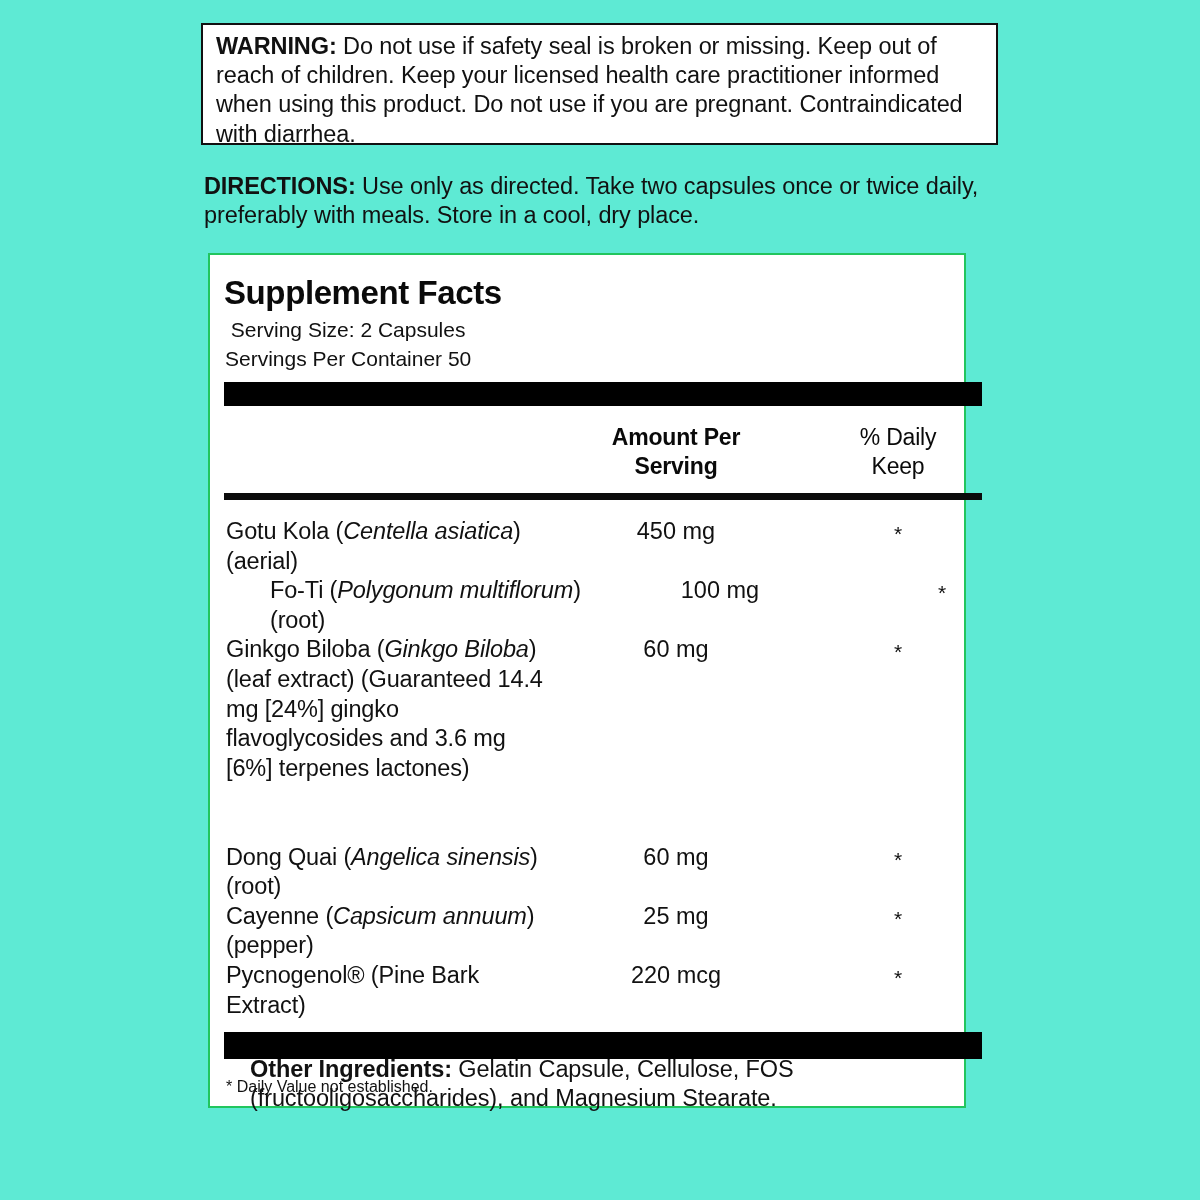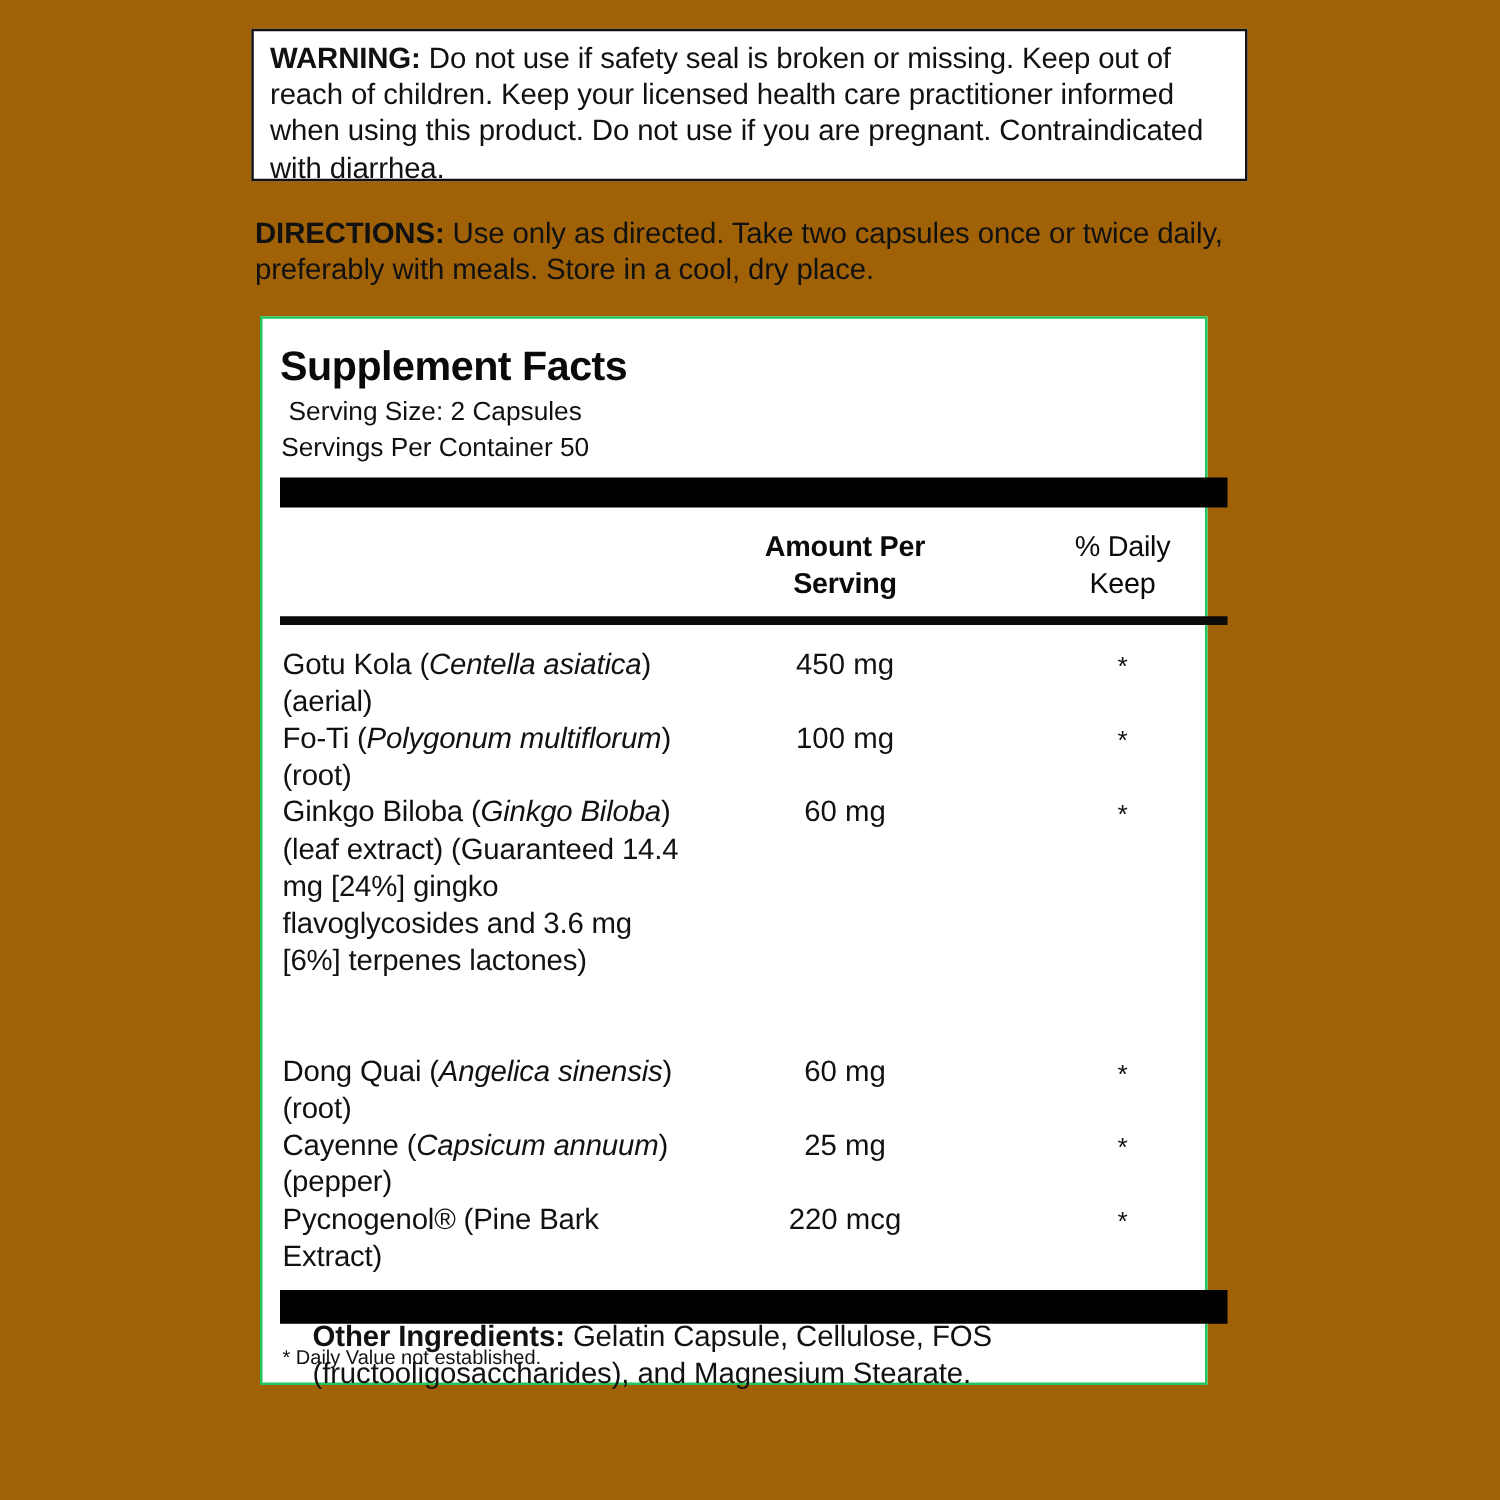--- a/index.html
+++ b/index.html
@@ -16,21 +16,21 @@
     position: relative;
     overflow: hidden;
   }
 
   .label-root {
     position: absolute;
     left: 0;
     top: 0;
     width: 1200px;
     height: 1200px;
-    background: #a16207;
+    background: #5eead4;
   }
 
   
   .warning-box {
     position: absolute;
     left: 201px;
     top: 23px;
     width: 797px;
     height: 122px;
     border: 2px solid #111;
@@ -263,21 +263,21 @@
       </div>
 
       <div class="rule-med"></div>
 
       <div class="rows" id="rows-container">
           <div class="row" style="height: 59.2px;">
             <div class="row-name">Gotu Kola (<i>Centella asiatica</i>)&nbsp; (aerial)</div>
             <div class="row-amount">450 mg</div>
             <div class="row-dv">*</div>
           </div>
-          <div class="row" style="height: 59.2px;">
+          <div class="row" style="height: 59.2px; margin-left: 44px;">
             <div class="row-name">Fo-Ti (<i>Polygonum multiflorum</i>)&nbsp; (root)</div>
             <div class="row-amount">100 mg</div>
             <div class="row-dv">*</div>
           </div>
           <div class="row" style="height: 207.2px;">
             <div class="row-name">Ginkgo Biloba (<i>Ginkgo Biloba</i>)&nbsp; (leaf extract) (Guaranteed 14.4 mg [24%] gingko flavoglycosides and 3.6 mg [6%] terpenes lactones)</div>
             <div class="row-amount">60 mg</div>
             <div class="row-dv">*</div>
           </div>
           <div class="row" style="height: 59.2px;">

